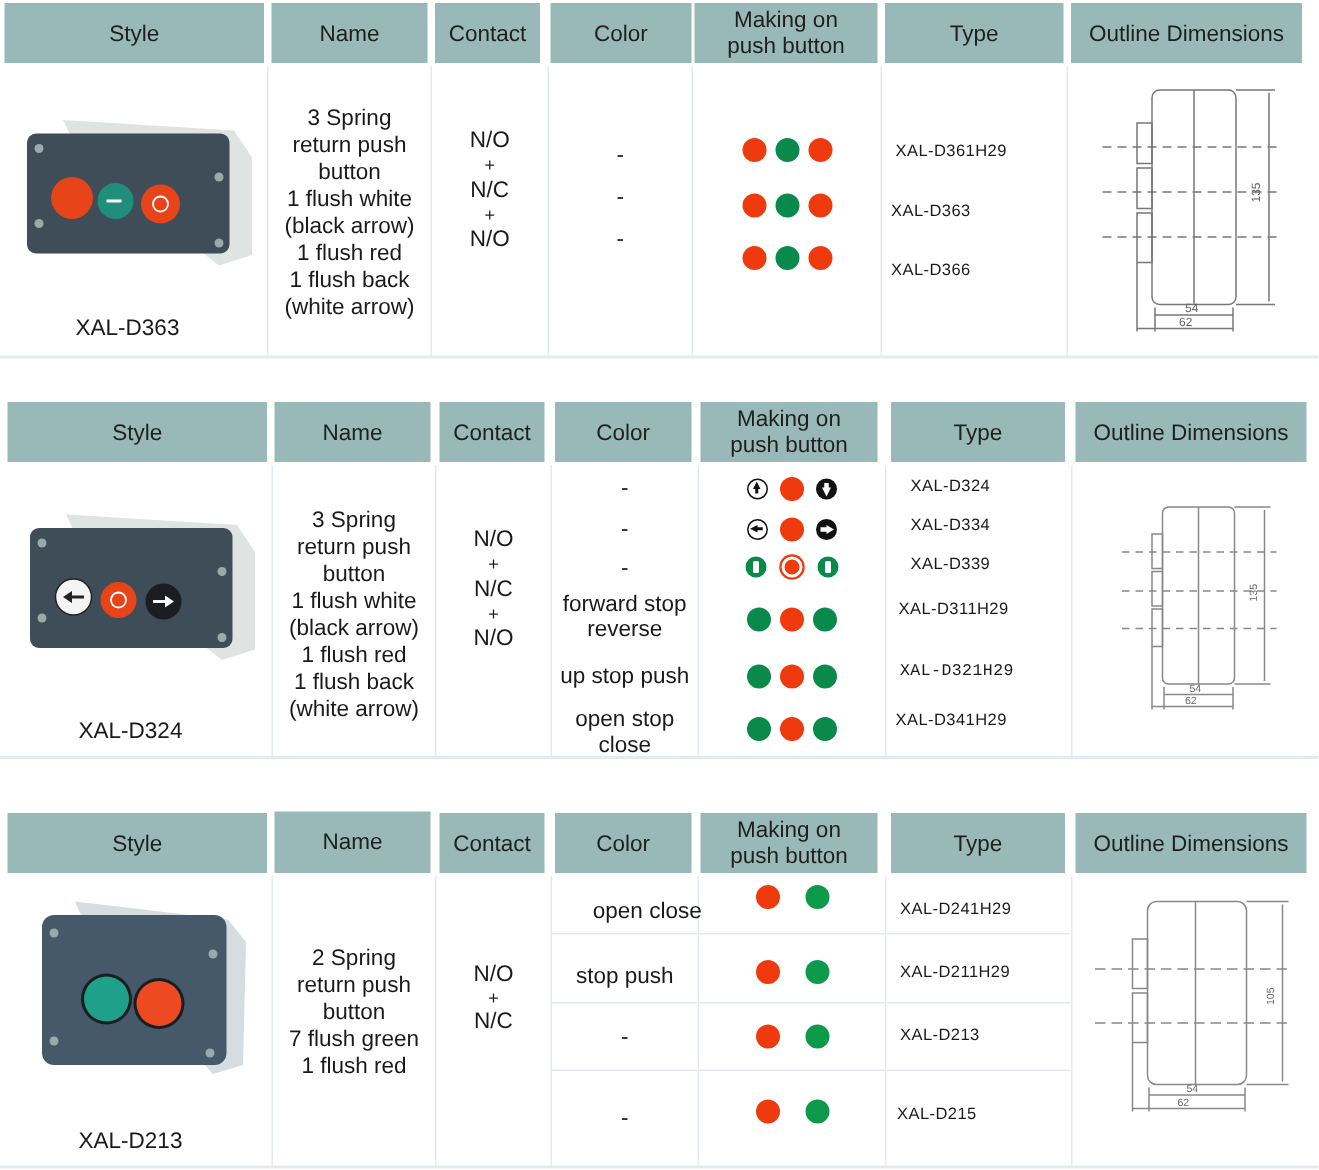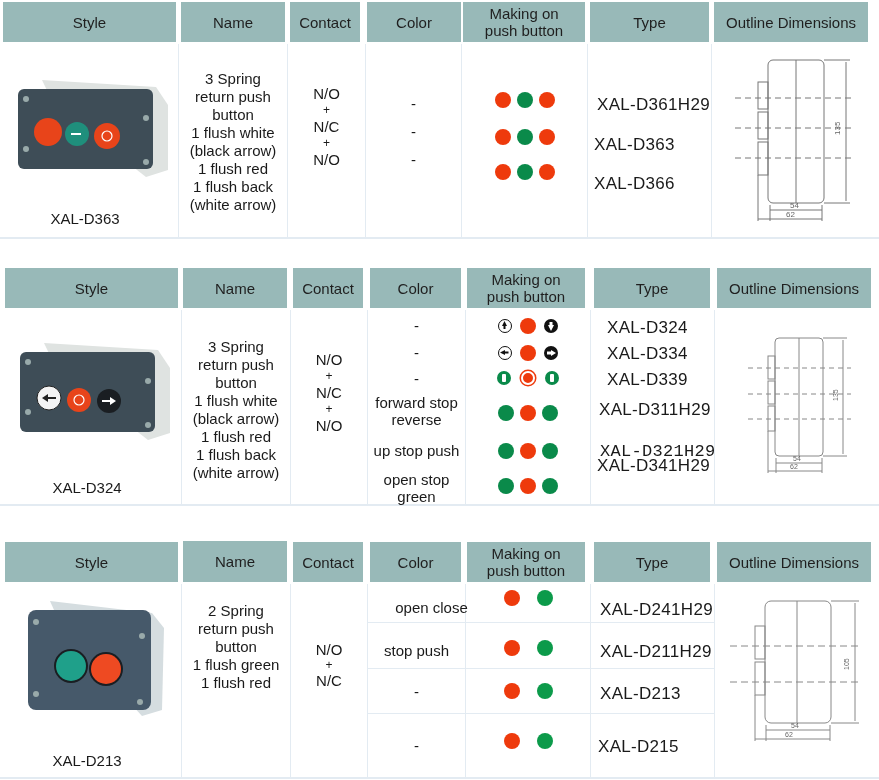--- a/index.html
+++ b/index.html
@@ -15,21 +15,21 @@
   .dot { display:inline-block; width:16px; height:16px; border-radius:50%; margin:0 3px; vertical-align:middle; }
   .red { background:#ee3a0c; }
   .green { background:#0a8a4a; }
   .green2 { background:#0c9a4a; }
   .dotrow { position:absolute; display:flex; justify-content:center; align-items:center; }
   .sym { display:inline-block; width:14px; height:14px; border-radius:50%; margin:0 5px; vertical-align:middle; box-sizing:border-box; position:relative; }
   .sym-w { border:1.5px solid #111; background:#fff; }
   .sym-b { background:#111; }
   .sym-g { background:#0a8a4a; }
   .sym-r { background:#ee3a0c; border:2px solid #fff; box-shadow:0 0 0 1.5px #ee3a0c; width:14px; height:14px; }
-  .typ { position:absolute; font-size:17px; letter-spacing:0.3px; }
+  .typ { position:absolute; font-size:11px; letter-spacing:0.3px; }
   .model { position:absolute; font-size:15px; width:170px; text-align:center; }
   
   .device { position:absolute; }
 </style>
 </head>
 <body>
 
 <div>
   <div class="hdr" style="left:3px;top:2px;width:173px;height:40px;">Style</div>
   <div class="hdr" style="left:181px;top:2px;width:104px;height:40px;">Name</div>
@@ -191,21 +191,21 @@
   <div class="cell" style="left:368px;top:317px;width:97px;">-</div>
   <div class="cell" style="left:368px;top:344px;width:97px;">-</div>
   <div class="cell" style="left:368px;top:370px;width:97px;">-</div>
   <div class="cell" style="left:366px;top:394px;width:101px;flex-direction:column;line-height:17px;">
     <span>forward stop</span>
       <span>reverse</span>
   </div>
   <div class="cell" style="left:366px;top:442px;width:101px;">up stop push</div>
   <div class="cell" style="left:366px;top:471px;width:101px;flex-direction:column;line-height:17px;text-align:center;">
     <span>open stop</span>
-      <span>green</span>
+      <span>close</span>
   </div>
 
   <div class="dotrow" style="left:466px;top:318px;width:124px;">
     <span class="sym sym-w">
         <svg width="11" height="11" style="position:absolute;left:0;top:0">
           <path d="M5.5,1 L8,6 L6.5,6 L6.5,9 L4.5,9 L4.5,6 L3,6 Z" fill="#111"></path>
         </svg>
       </span>
     <span class="dot red"></span>
     <span class="sym sym-b">
@@ -250,21 +250,21 @@
       <span class="dot green"></span>
       <span class="dot red"></span>
       <span class="dot green"></span>
     </div>
 
   <div class="typ" style="left:607px;top:318px;">XAL-D324</div>
   <div class="typ" style="left:607px;top:344px;">XAL-D334</div>
   <div class="typ" style="left:607px;top:370px;">XAL-D339</div>
   <div class="typ" style="left:599px;top:400px;">XAL-D311H29</div>
   <div class="typ" style="left:600px;top:442px;font-family:Liberation Mono, monospace;">XAL-D321H29</div>
-  <div class="typ" style="left:597px;top:456px;">XAL-D341H29</div>
+  <div class="typ" style="left:597px;top:474px;">XAL-D341H29</div>
 
   <svg class="abs" style="left:745px;top:335px;" width="110" height="145">
     <g fill="none" stroke="#888" stroke-width="1">
       <rect x="30" y="3" width="48" height="118" rx="4"></rect>
       <line x1="54" y1="3" x2="54" y2="121"></line>
       <rect x="23" y="21" width="7" height="23"></rect>
         <rect x="23" y="46" width="7" height="23"></rect>
         <rect x="23" y="71" width="7" height="25"></rect>
       <line x1="3" y1="33" x2="106" y2="33" stroke-dasharray="5,4"></line>
       <line x1="3" y1="59" x2="106" y2="59" stroke-dasharray="5,4"></line>
@@ -314,25 +314,25 @@
       <circle cx="120" cy="38" r="3" fill="#9aa"></circle>
     <circle cx="14" cy="96" r="3" fill="#9aa"></circle>
       <circle cx="118" cy="104" r="3" fill="#9aa"></circle>
     <circle cx="49" cy="68" r="17" fill="#1a1e22"></circle>
       <circle cx="49" cy="68" r="15" fill="#1fa08a"></circle>
     <circle cx="84" cy="71" r="17" fill="#1a1e22"></circle>
       <circle cx="84" cy="71" r="15" fill="#ee4a22"></circle>
   </svg>
   <div class="model" style="left:2px;top:752px;">XAL-D213</div>
 
-  <div class="cell" style="left:182px;top:602px;width:108px;flex-direction:column;">
+  <div class="cell" style="left:182px;top:630px;width:108px;flex-direction:column;">
     <span>2 Spring</span>
       <span>return push</span>
     <span>button</span>
-      <span>1 flush green</span>
+      <span>7 flush green</span>
     <span>1 flush red</span>
   </div>
   <div class="cell" style="left:291px;top:641px;width:76px;flex-direction:column;line-height:18px;">
     <span>N/O</span>
       <span style="font-size:12px;line-height:13px;">+</span>
     <span>N/C</span>
   </div>
 
   <div class="cell" style="left:383px;top:599px;width:97px;">open close</div>
   <div class="cell" style="left:368px;top:642px;width:97px;">stop push</div>

